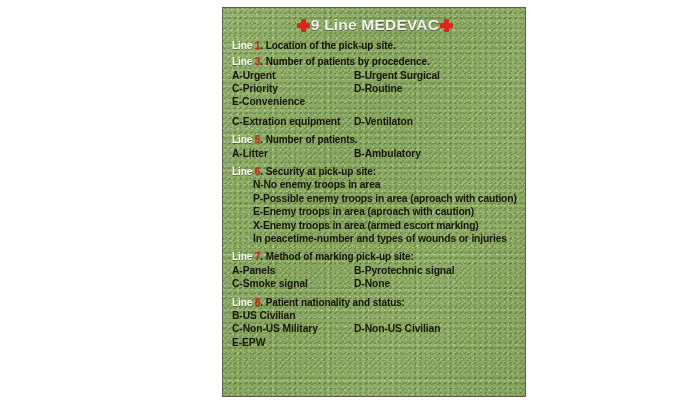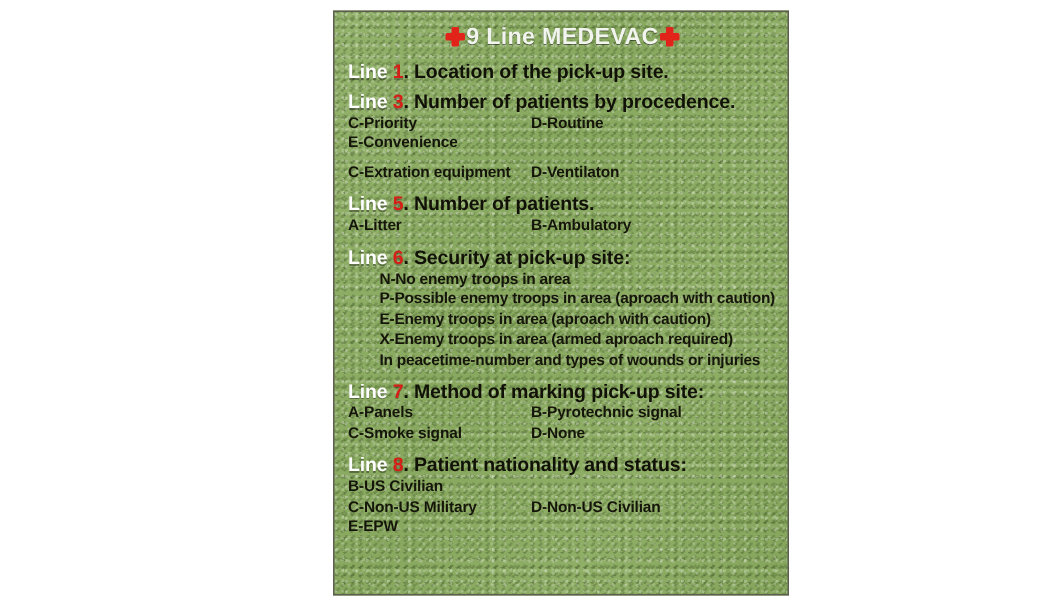--- a/index.html
+++ b/index.html
@@ -70,21 +70,21 @@
     border-radius: 1px;
   }
   .cross::before { left: 4.3px; top: 0;    width: 4.4px; height: 13px; }
   .cross::after  { left: 0;    top: 4.3px; width: 13px;  height: 4.4px; }
 
   
   .line-block { margin-bottom: 6px; }
   .line-block.tight { margin-bottom: 4px; }
 
   .line-head {
-    font-size: 13px;
+    font-size: 10px;
     font-weight: bold;
     color: #111108;
     line-height: 1.25;
     white-space: nowrap;
     letter-spacing: -.1px;
   }
   .kw-line {
     color: #ffffff;
     text-shadow: 0 1px 0 rgba(0,0,0,.35);
   }
@@ -132,20 +132,24 @@
       </div>
     </div>
 
 
     <div class="line-block">
       <div class="line-head">
         <span class="kw-line">Line</span>
         <span class="kw-num">3</span><span>. Number of patients by procedence.</span>
       </div>
       <div class="opt-row">
+        <span class="opt-a">A-Urgent</span>
+        <span class="opt-b">B-Urgent Surgical</span>
+      </div>
+      <div class="opt-row">
         <span class="opt-a">C-Priority</span>
         <span class="opt-b">D-Routine</span>
       </div>
       <div class="opt-row">
         <span class="opt-a">E-Convenience</span>
         <span class="opt-b"></span>
       </div>
     </div>
 
     <div class="line-block">
@@ -167,21 +171,21 @@
     </div>
 
     <div class="line-block">
       <div class="line-head">
         <span class="kw-line">Line</span>
         <span class="kw-num">6</span><span>. Security at pick-up site:</span>
       </div>
       <div class="opt-single">N-No enemy troops in area</div>
       <div class="opt-single">P-Possible enemy troops in area (aproach with caution)</div>
       <div class="opt-single">E-Enemy troops in area (aproach with caution)</div>
-      <div class="opt-single">X-Enemy troops in area (armed aproach required)</div>
+      <div class="opt-single">X-Enemy troops in area (armed escort marking)</div>
       <div class="opt-single">In peacetime-number and types of wounds or injuries</div>
     </div>
 
     <div class="line-block">
       <div class="line-head">
         <span class="kw-line">Line</span>
         <span class="kw-num">7</span><span>. Method of marking pick-up site:</span>
       </div>
       <div class="opt-row">
         <span class="opt-a">A-Panels</span>

